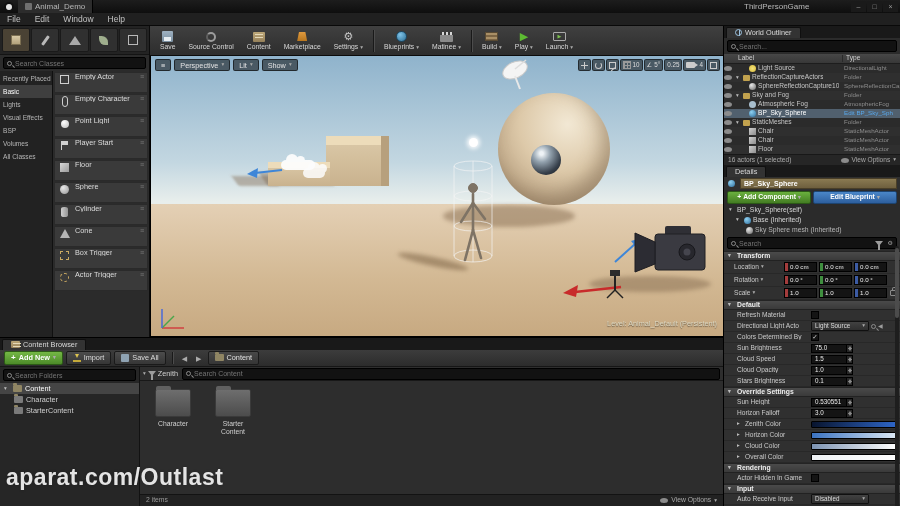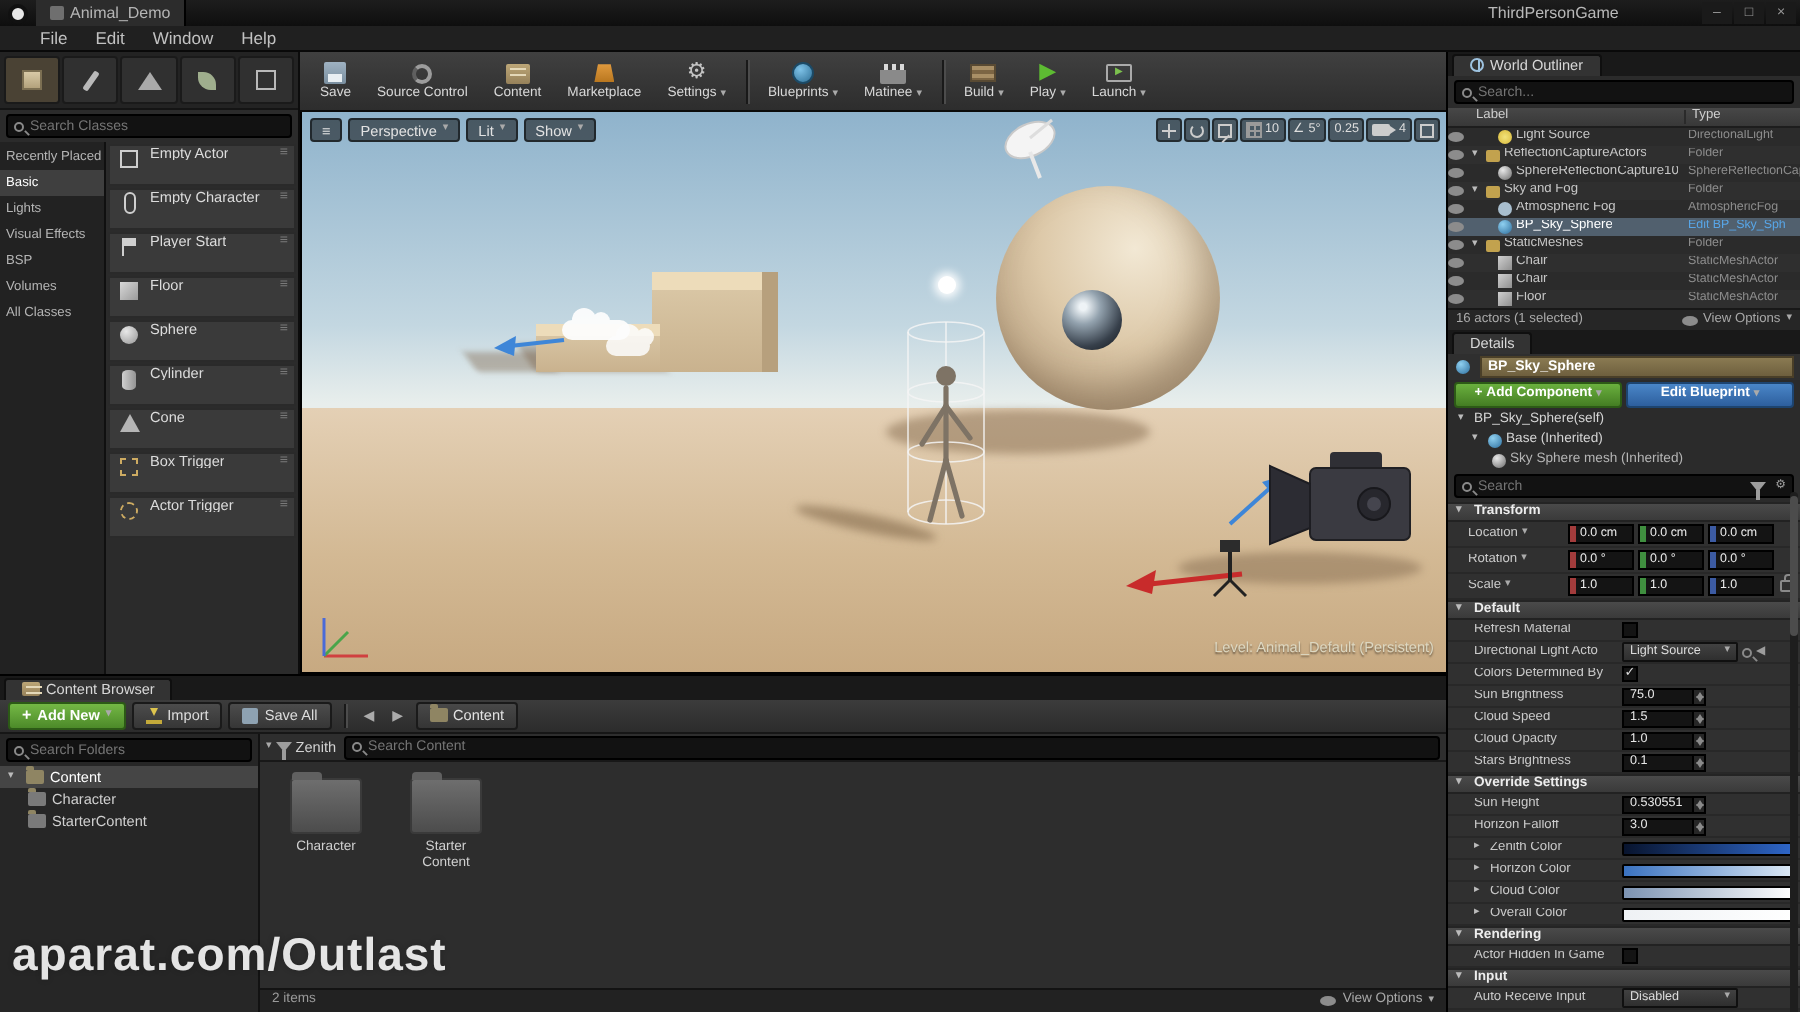--- a/index.html
+++ b/index.html
@@ -8,21 +8,21 @@
 .abs{position:absolute}
 
 
 #titlebar{position:absolute;left:0;top:0;width:900px;height:13px;background:linear-gradient(#1d1d1d,#0e0e0e);display:flex;align-items:center;font-size:8px;z-index:20}
 .ue-logo{width:10px;height:10px;margin:0 4px;background:#e8e8e8;border-radius:50%;border:2px solid #111;flex:none}
 .proj-tab{display:flex;align-items:center;gap:3px;background:#2c2c2c;height:13px;padding:0 7px;color:#b5b5b5;border-right:1px solid #000}
 .proj-ic{width:7px;height:7px;background:#6f6f6f;border-radius:1px}
 #window-title{position:absolute;left:744px;top:3px;color:#b9b9b9;font-size:8px}
 .winbtns{position:absolute;right:2px;top:1px;display:flex;gap:1px}
 .winbtn{width:15px;height:11px;display:flex;align-items:center;justify-content:center;color:#9a9a9a;font-size:7px;background:#1a1a1a}
-#menubar{position:absolute;left:0;top:13px;width:900px;height:13px;background:#202020;border-bottom:1px solid #090909;display:flex;align-items:center;padding-left:13px;z-index:19}
+#menubar{position:absolute;left:0;top:13px;width:900px;height:13px;background:#202020;border-bottom:1px solid #090909;display:flex;align-items:center;padding-left:0;z-index:19}
 .menu-item{padding:0 7px;font-size:8.5px;color:#c2c2c2}
 
 
 .searchbox{display:flex;align-items:center;background:#121212;border:1px solid #000;border-radius:2px;height:12px;margin:2px 3px;padding:0 3px;gap:3px;flex:none}
 .searchbox input{background:transparent;border:none;outline:none;color:#8a8a8a;font-size:7px;width:100%;font-family:"Liberation Sans",sans-serif}
 .mag{width:5px;height:5px;border:1px solid #8a8a8a;border-radius:50%;position:relative;flex:none}
 .mag::after{content:"";position:absolute;left:4px;top:4px;width:3px;height:1px;background:#8a8a8a;transform:rotate(45deg)}
 .dd{font-size:5.5px;color:#aaa}
 .exp{font-size:5.5px;color:#bbb;width:6px;flex:none}
 .chk{width:8px;height:8px;background:#141414;border:1px solid #000;display:flex;align-items:center;justify-content:center;font-size:6.5px;color:#ddd;flex:none}
@@ -125,21 +125,21 @@
 #cb-toolbar{height:17px;display:flex;align-items:center;gap:3px;padding:0 4px;background:linear-gradient(#3c3c3c,#2c2c2c);border-bottom:1px solid #161616}
 .btn-green{background:linear-gradient(#74b845,#4c8a29);color:#fff;font-size:7.3px;font-weight:bold;padding:2px 6px;border-radius:2px;border:1px solid #2c5a16;display:flex;gap:3px;align-items:center}
 .btn-green .plus{font-size:8px;font-weight:bold}
 .btn-dark{background:linear-gradient(#4c4c4c,#363636);border:1px solid #1a1a1a;color:#ddd;font-size:7.3px;padding:2px 6px;border-radius:2px;display:flex;gap:3px;align-items:center}
 .i-import{width:8px;height:8px;position:relative;border-bottom:2px solid #c3a93a}
 .i-import::before{content:"";position:absolute;left:2px;top:0;border-left:2px solid transparent;border-right:2px solid transparent;border-top:4px solid #ddc44e}
 .i-saveall{width:8px;height:8px;background:#8ea2b2;border-radius:1px}
 .navarrow{color:#ababab;font-size:7px;padding:2px 3px}
 .crumb{background:linear-gradient(#484848,#353535);border:1px solid #1a1a1a;border-radius:2px;padding:2px 6px;font-size:7.3px;color:#e2e2e2;display:flex;gap:3px;align-items:center}
 #cb-body{flex:1;display:flex;overflow:hidden}
-#cb-tree{width:130px;background:#262626;border-right:1px solid #121212;display:flex;flex-direction:column}
+#cb-tree{width:140px;background:#262626;border-right:1px solid #121212;display:flex;flex-direction:column}
 .tree-row{height:11px;display:flex;align-items:center;font-size:7.3px;gap:3px;padding-left:4px;color:#cfcfcf}
 .tree-row.root{background:#454545;color:#fff}
 #cb-main{flex:1;display:flex;flex-direction:column}
 #cb-filterrow{height:14px;display:flex;align-items:center;gap:4px;padding:1px 3px;border-bottom:1px solid #181818;background:#2e2e2e}
 .i-funnel{width:0;height:0;border-left:4px solid transparent;border-right:4px solid transparent;border-top:5px solid #9c9c9c;position:relative}
 .i-funnel::after{content:"";position:absolute;left:-1px;top:-1px;width:2px;height:5px;background:#9c9c9c}
 .filters-label{font-size:7.3px;color:#d2d2d2;display:flex;align-items:center;gap:2px}
 #cb-assets{flex:1;background:#2d2d2d;display:flex;padding:8px 10px;gap:14px;align-items:flex-start}
 .asset{width:46px;display:flex;flex-direction:column;align-items:center;gap:3px}
 .folder-big{width:36px;height:28px;background:linear-gradient(#6e6e6e,#4c4c4c);border-radius:2px;position:relative;border:1px solid #3a3a3a}
@@ -265,20 +265,27 @@
           </div>
         <div class="item">
             <span class="item-ic">
               <span class="ic-capsule"></span>
             </span>
             <span class="item-label">Empty Character</span>
             <span class="grip">≡</span>
           </div>
         <div class="item">
             <span class="item-ic">
+              <span class="ic-bulb"></span>
+            </span>
+            <span class="item-label">Point Light</span>
+            <span class="grip">≡</span>
+          </div>
+        <div class="item">
+            <span class="item-ic">
               <span class="ic-flag"></span>
             </span>
             <span class="item-label">Player Start</span>
             <span class="grip">≡</span>
           </div>
         <div class="item">
             <span class="item-ic">
               <span class="ic-cube"></span>
             </span>
             <span class="item-label">Floor</span>

